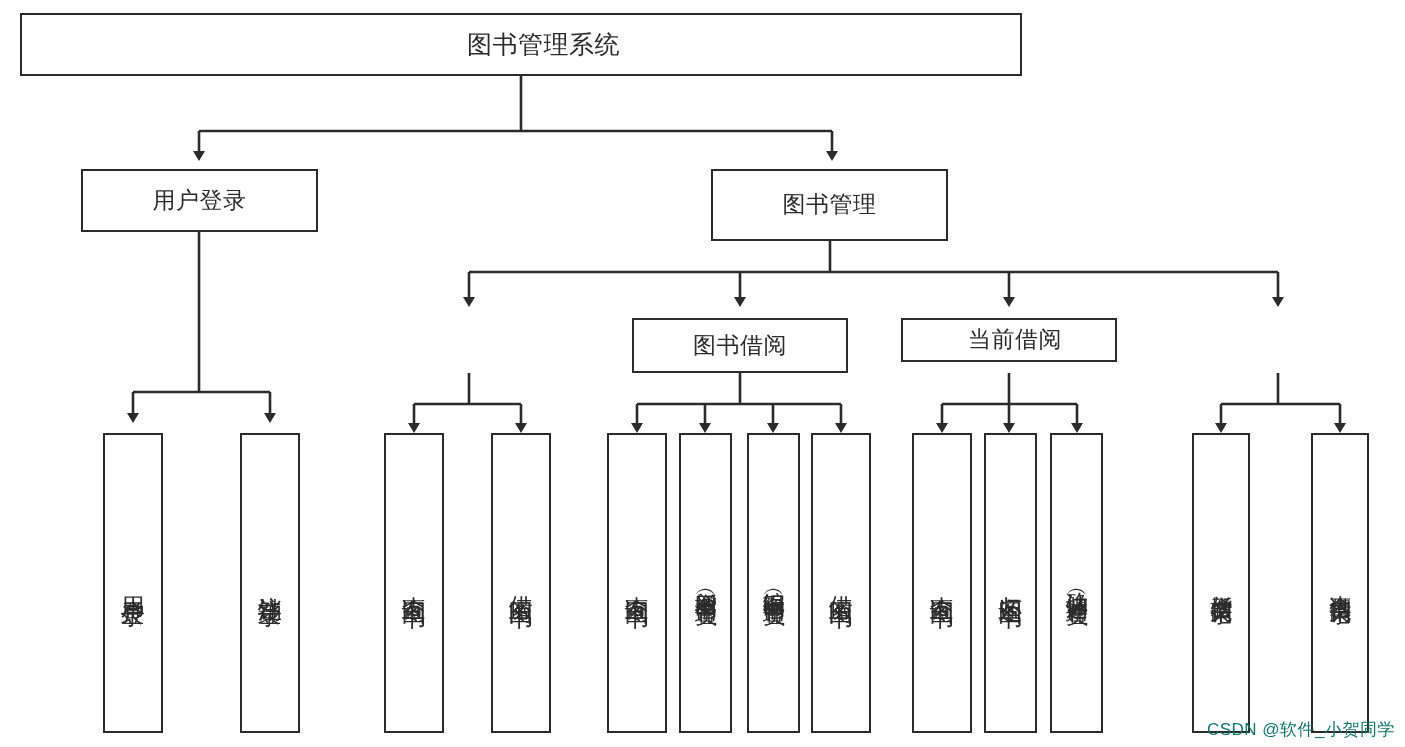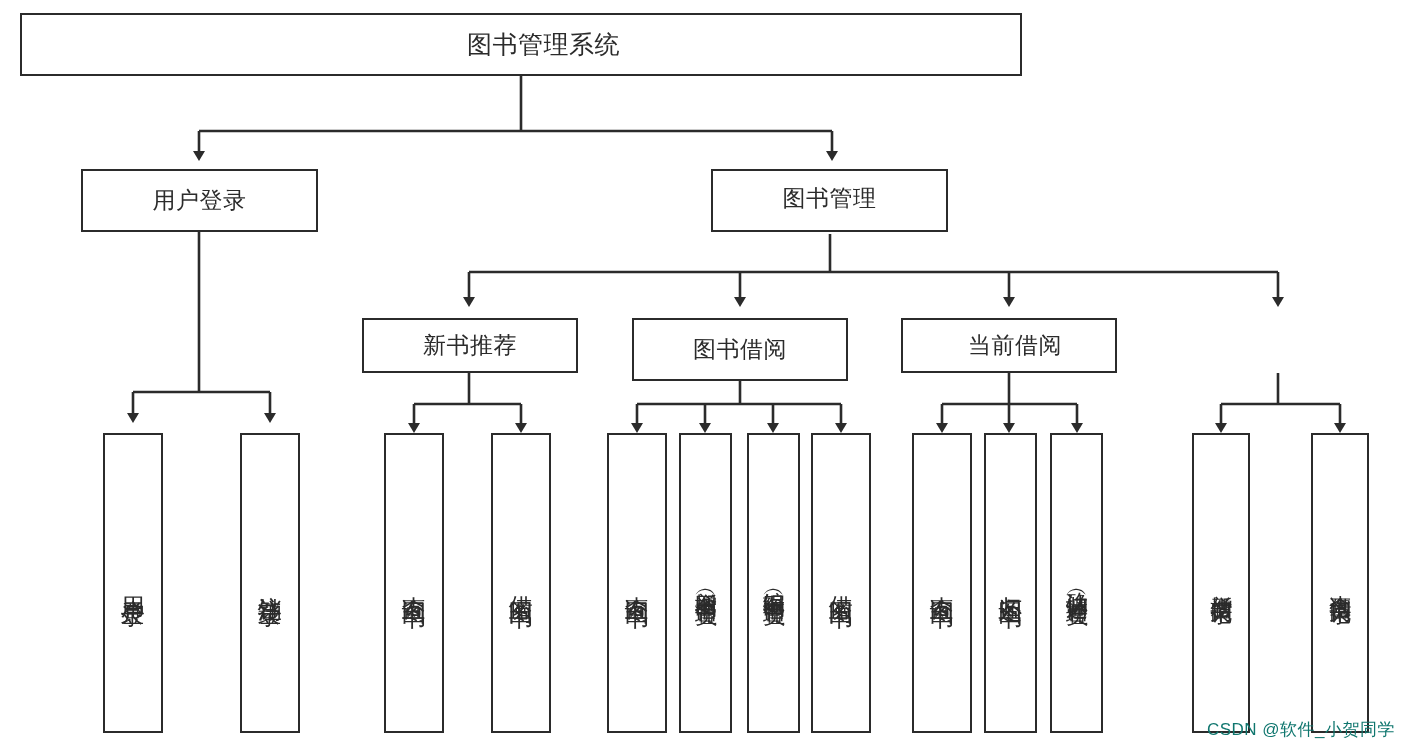--- a/index.html
+++ b/index.html
@@ -131,31 +131,28 @@
     </g>
   </svg>
 
   <div class="node-box level-0" style="left:20px;top:13px;width:1002px;height:63px;padding-left:45px;">
     <span class="node-label">图书管理系统</span>
   </div>
 
   <div class="node-box level-1" style="left:81px;top:169px;width:237px;height:63px;">
     <span class="node-label">用户登录</span>
   </div>
-  <div class="node-box level-1" style="left:711px;top:169px;width:237px;height:63px;font-family:Liberation Mono, monospace;">
+  <div class="node-box level-1" style="left:711px;top:169px;width:237px;height:72px;">
     <span class="node-label">图书管理</span>
   </div>
 
-  <div class="node-box level-2" style="left:362px;top:318px;width:216px;height:55px;">
-    <span class="node-label">新书推荐</span>
-  </div>
-  <div class="node-box level-2" style="left:632px;top:318px;width:216px;height:63px;">
+  <div class="node-box level-2" style="left:632px;top:318px;width:216px;height:55px;">
     <span class="node-label">图书借阅</span>
   </div>
-  <div class="node-box level-2" style="left:901px;top:318px;width:216px;height:55px;padding-left:12px;">
+  <div class="node-box level-2" style="left:901px;top:318px;width:216px;height:44px;padding-left:12px;">
     <span class="node-label">当前借阅</span>
   </div>
 
   <div class="leaf-box" style="left:103px;top:433px;width:60px;height:300px;">
     <span class="leaf-label">用户登录</span>
   </div>
   <div class="leaf-box" style="left:240px;top:433px;width:60px;height:300px;">
     <span class="leaf-label">注销登录</span>
   </div>
 

